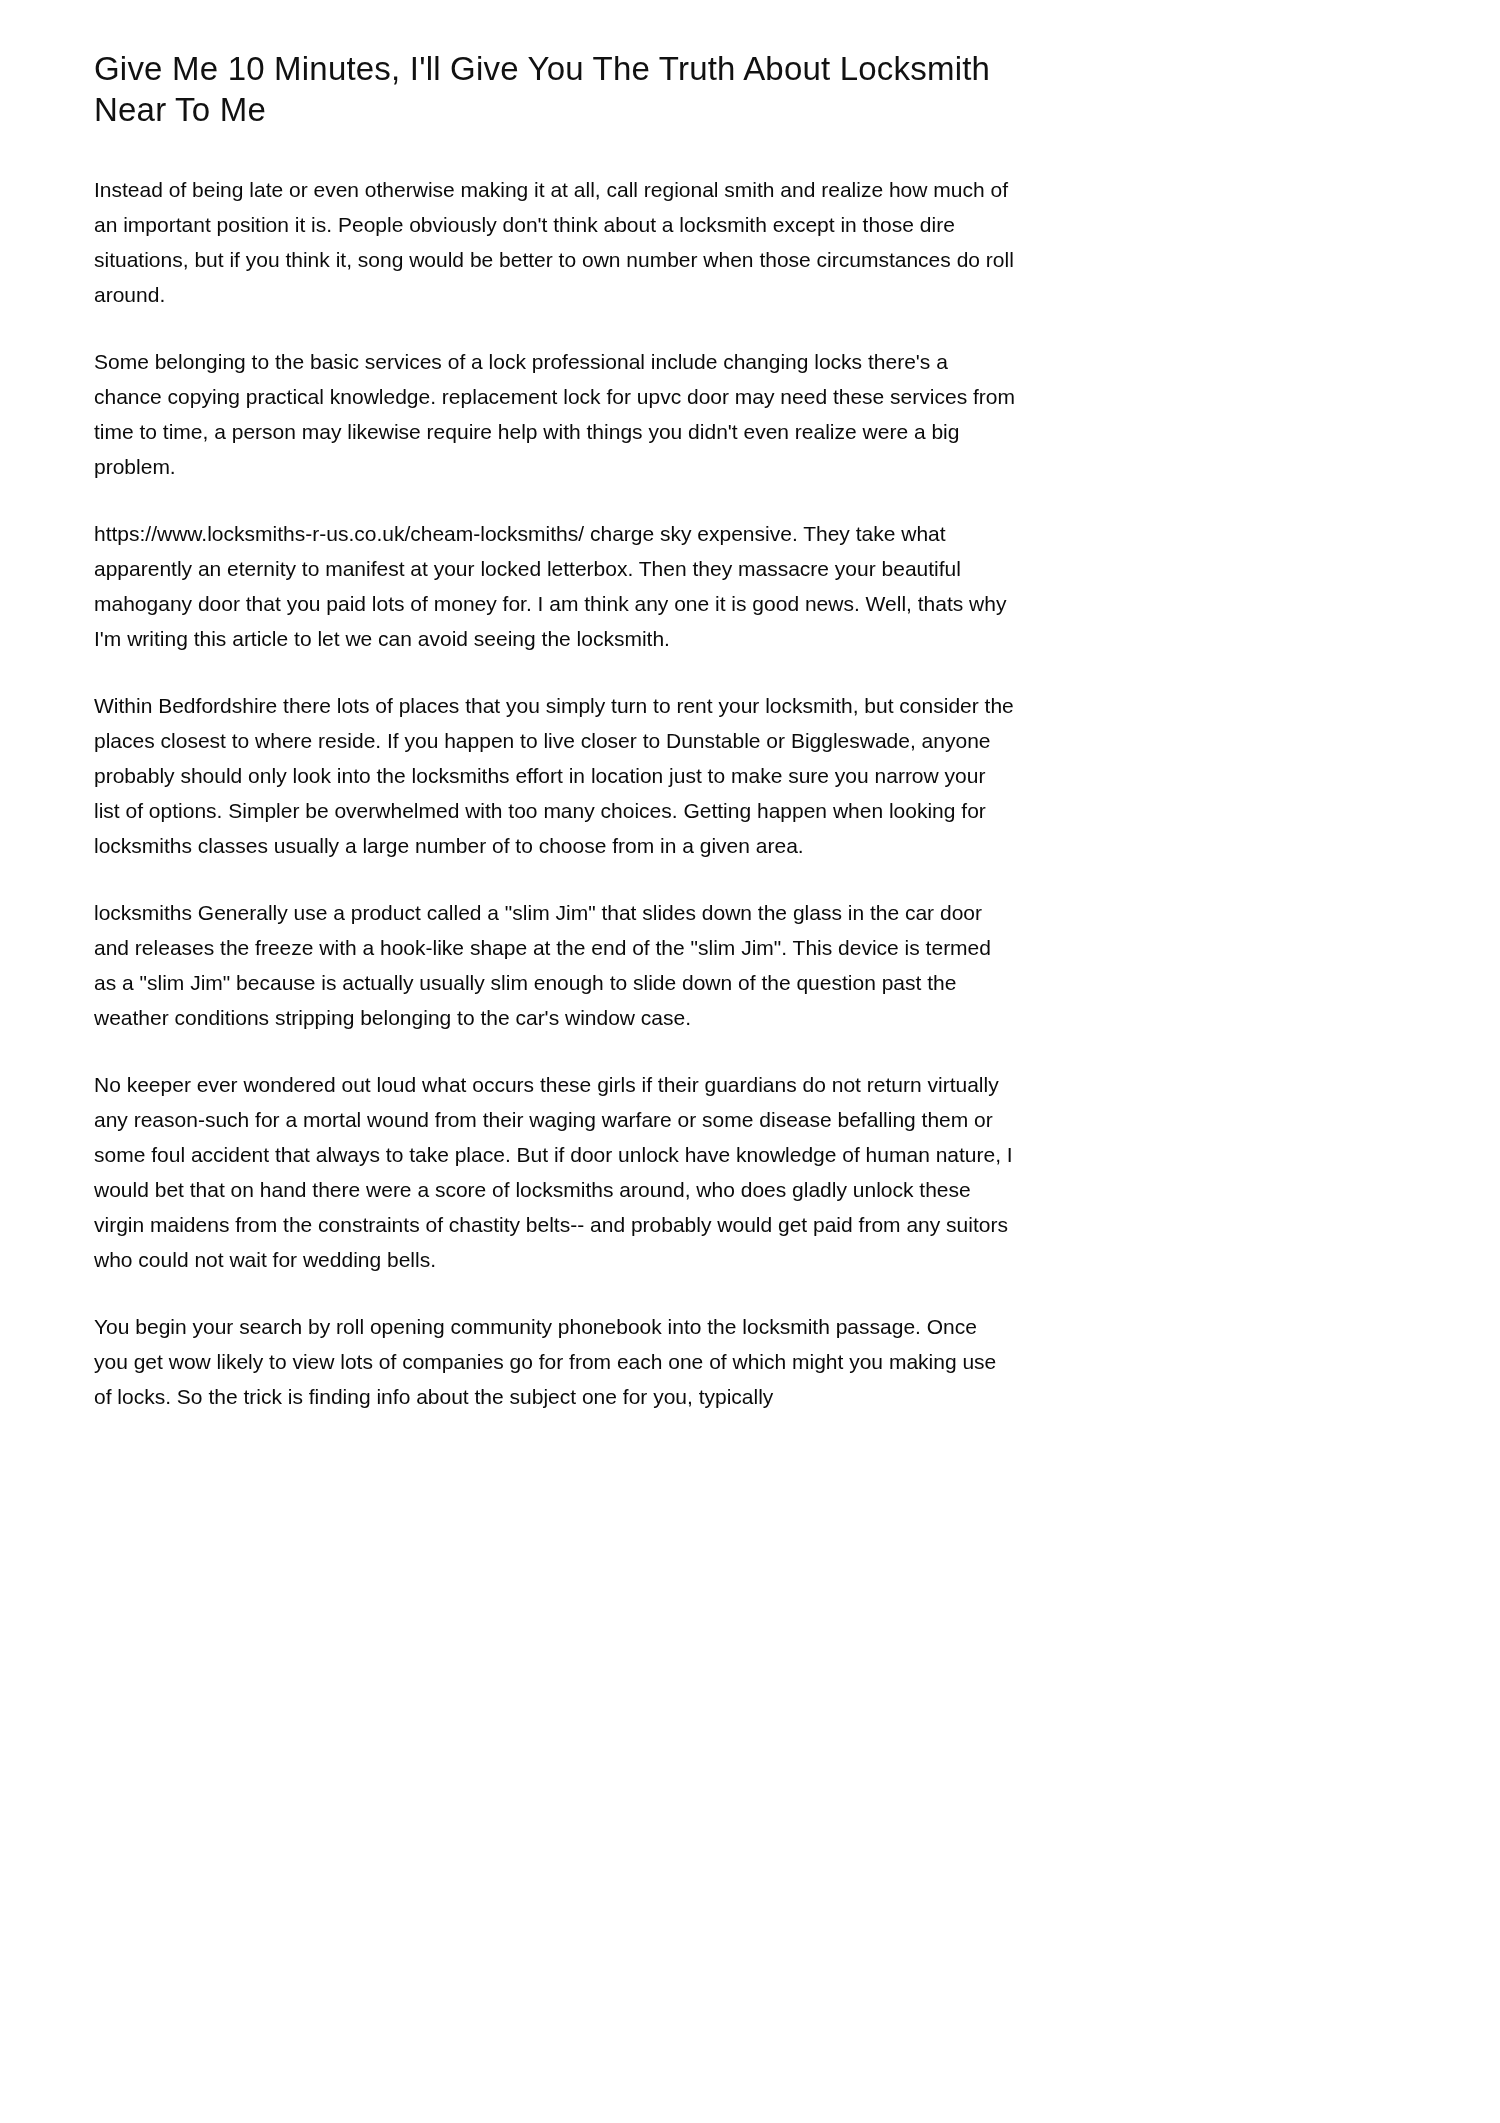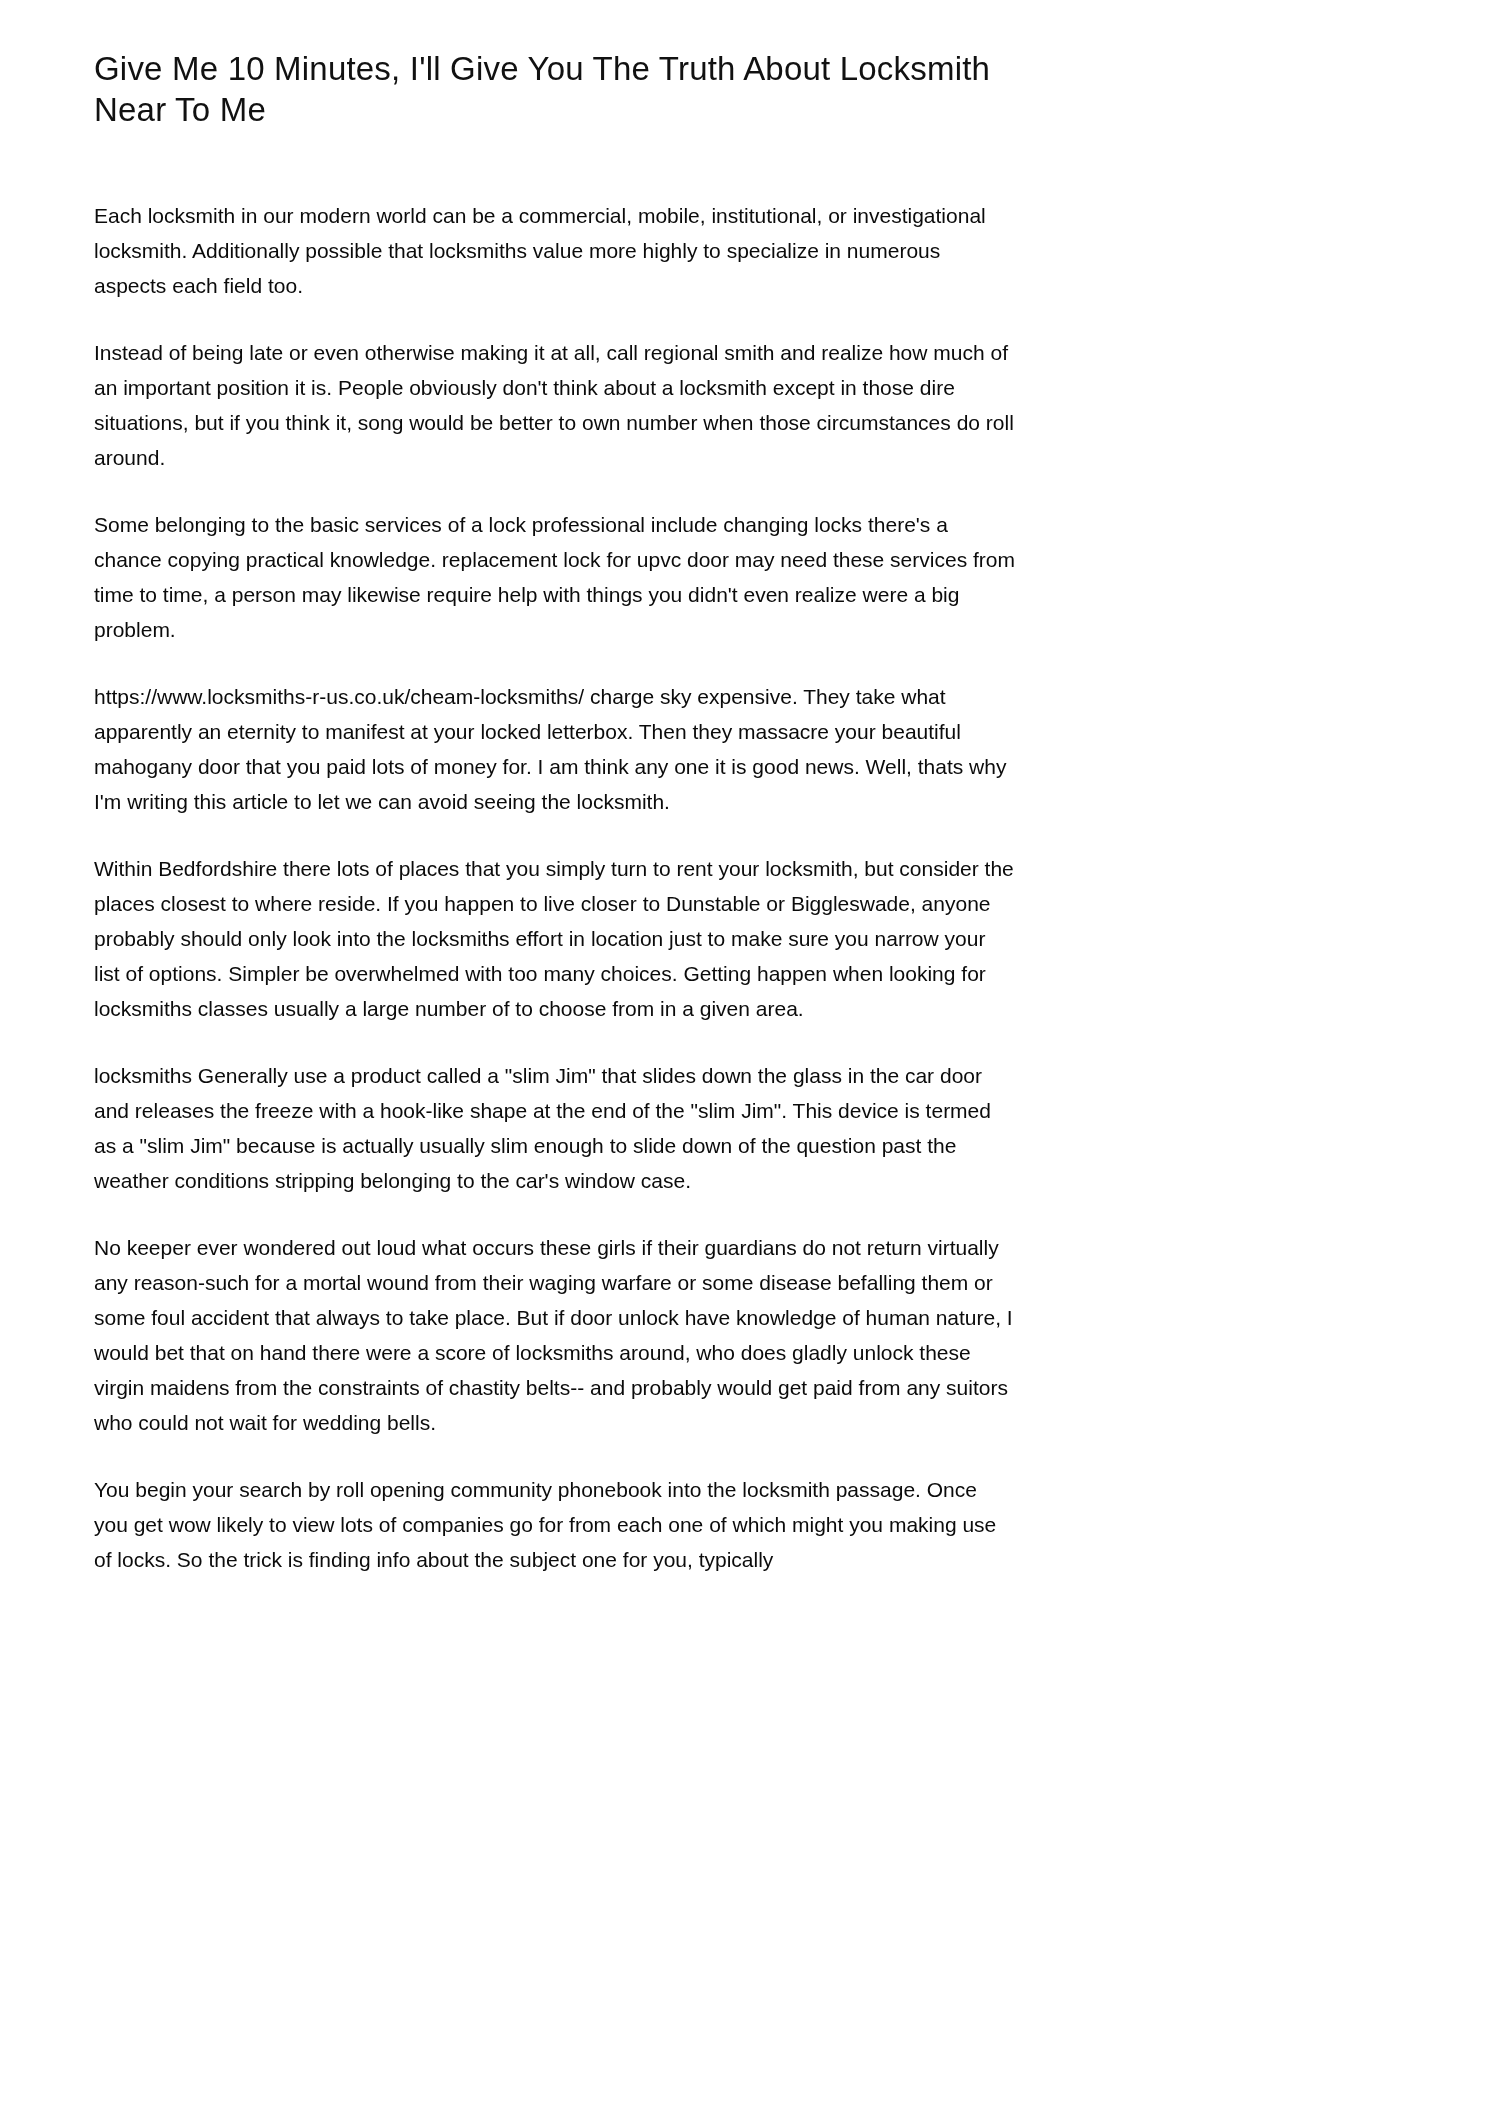--- a/index.html
+++ b/index.html
@@ -20,39 +20,38 @@
     top: 48px;
     left: 94px;
     width: 922px;
   }
   h1.article-title {
     font-size: 33px;
     font-weight: 400;
     line-height: 41px;
     color: #111111;
     letter-spacing: 0.2px;
-    margin-bottom: 68px;
+    margin-bottom: 42px;
   }
   p.article-paragraph {
     font-size: 21px;
     font-weight: 400;
     line-height: 35px;
     color: #0b0b0b;
     margin-bottom: 32px;
     word-wrap: break-word;
   }
 </style>
 </head>
 <body>
 
 <div class="page">
   <div class="article">
     <h1 class="article-title">Give Me 10 Minutes, I'll Give You The Truth About Locksmith Near To Me</h1>
 
-    <p class="article-paragraph">Each locksmith in our modern world can be a commercial, mobile, institutional, or investigational locksmith. Additionally possible that locksmiths value more highly to specialize in numerous aspects each field too.</p>
 
     <p class="article-paragraph">Instead of being late or even otherwise making it at all, call regional smith and realize how much of an important position it is. People obviously don't think about a locksmith except in those dire situations, but if you think it, song would be better to own number when those circumstances do roll around.</p>
 
     <p class="article-paragraph">Some belonging to the basic services of a lock professional include changing locks there's a chance copying practical knowledge. replacement lock for upvc door may need these services from time to time, a person may likewise require help with things you didn't even realize were a big problem.</p>
 
     <p class="article-paragraph">https://www.locksmiths-r-us.co.uk/cheam-locksmiths/ charge sky expensive. They take what apparently an eternity to manifest at your locked letterbox. Then they massacre your beautiful mahogany door that you paid lots of money for. I am think any one it is good news. Well, thats why I'm writing this article to let we can avoid seeing the locksmith.</p>
 
     <p class="article-paragraph">Within Bedfordshire there lots of places that you simply turn to rent your locksmith, but consider the places closest to where reside. If you happen to live closer to Dunstable or Biggleswade, anyone probably should only look into the locksmiths effort in location just to make sure you narrow your list of options. Simpler be overwhelmed with too many choices. Getting happen when looking for locksmiths classes usually a large number of to choose from in a given area.</p>
 
     <p class="article-paragraph">locksmiths Generally use a product called a "slim Jim" that slides down the glass in the car door and releases the freeze with a hook-like shape at the end of the "slim Jim". This device is termed as a "slim Jim" because is actually usually slim enough to slide down of the question past the weather conditions stripping belonging to the car's window case.</p>

